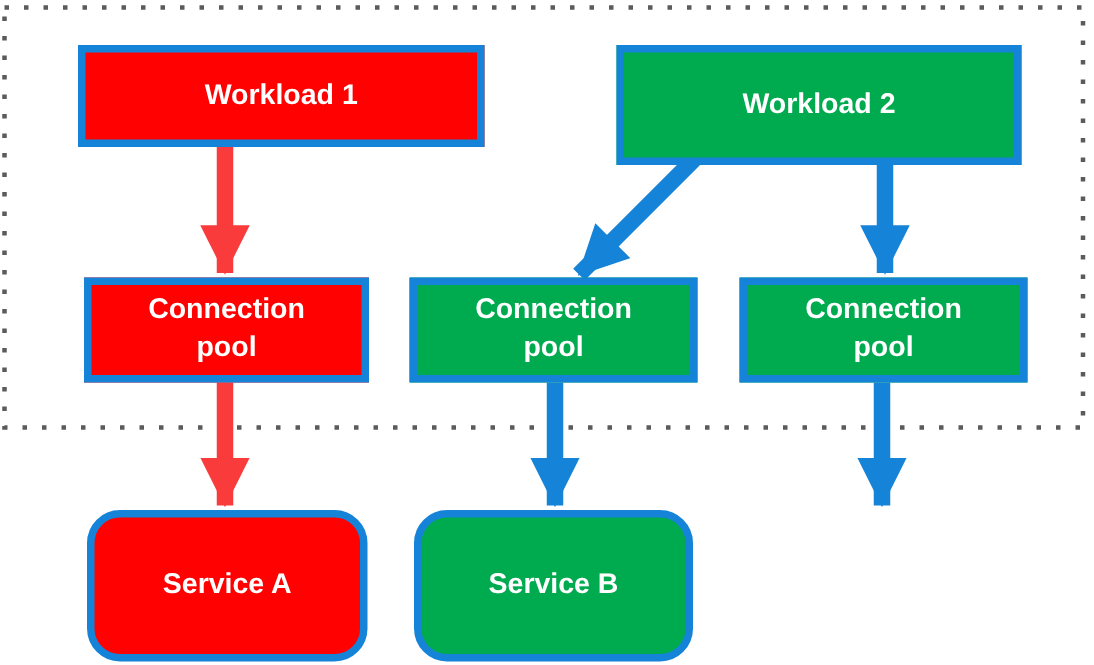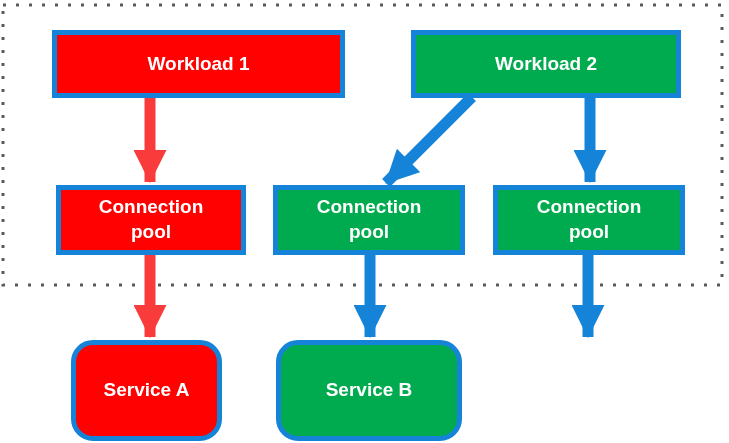--- a/index.html
+++ b/index.html
@@ -50,26 +50,26 @@
     color: var(--label-text, #ffffff);
     font-size: 19px;
     font-weight: 700;
     line-height: 1.3;
   }
   .node.red   { background: var(--node-red, #FE0100); }
   .node.green { background: var(--node-green, #00AB4F); }
   .node.service { border-radius: 22px; }
   .node.pool { padding: 0 24px; justify-content: center; }
 
-  #workload1 { left: 52px;  top: 30px;  width: 293px; height: 68px; }
-  #workload2 { left: 411px; top: 30px;  width: 270px; height: 68px; }
+  #workload1 { left: 52px;  top: 30px;  width: 271px; height: 68px; }
+  #workload2 { left: 411px; top: 30px;  width: 270px; height: 80px; }
   #pool1     { left: 56px;  top: 185px; width: 190px; height: 70px; }
   #pool2     { left: 273px; top: 185px; width: 192px; height: 70px; }
   #pool3     { left: 493px; top: 185px; width: 192px; height: 70px; }
-  #serviceA  { left: 71px;  top: 340px; width: 151px; height: 101px; }
+  #serviceA  { left: 58px;  top: 340px; width: 187px; height: 101px; }
   #serviceB  { left: 276px; top: 340px; width: 186px; height: 101px; justify-content: center; }
   #serviceC  { left: 494px; top: 340px; width: 187px; height: 101px; }
 </style>
 </head>
 <body>
 
 <div class="stage">
 
   <svg class="overlay" viewBox="0 0 729 443" xmlns="http://www.w3.org/2000/svg">
     <defs>

